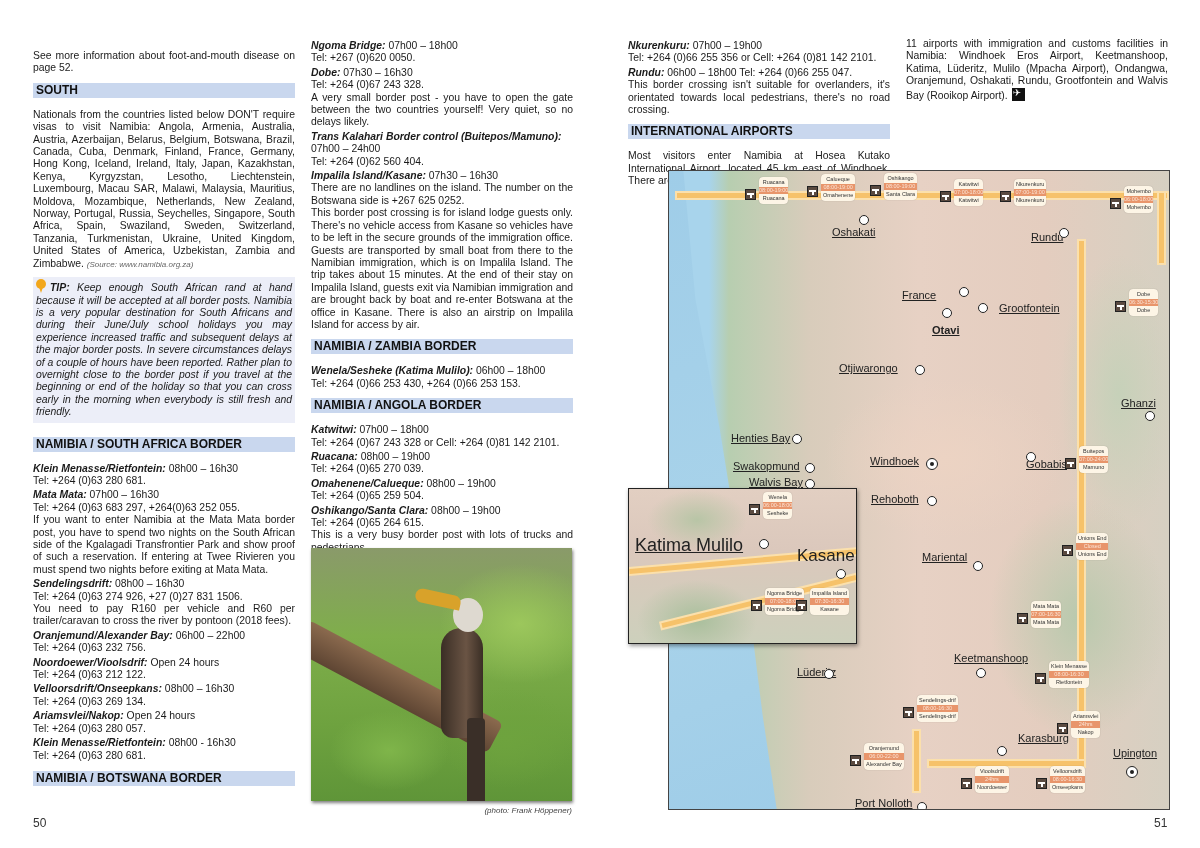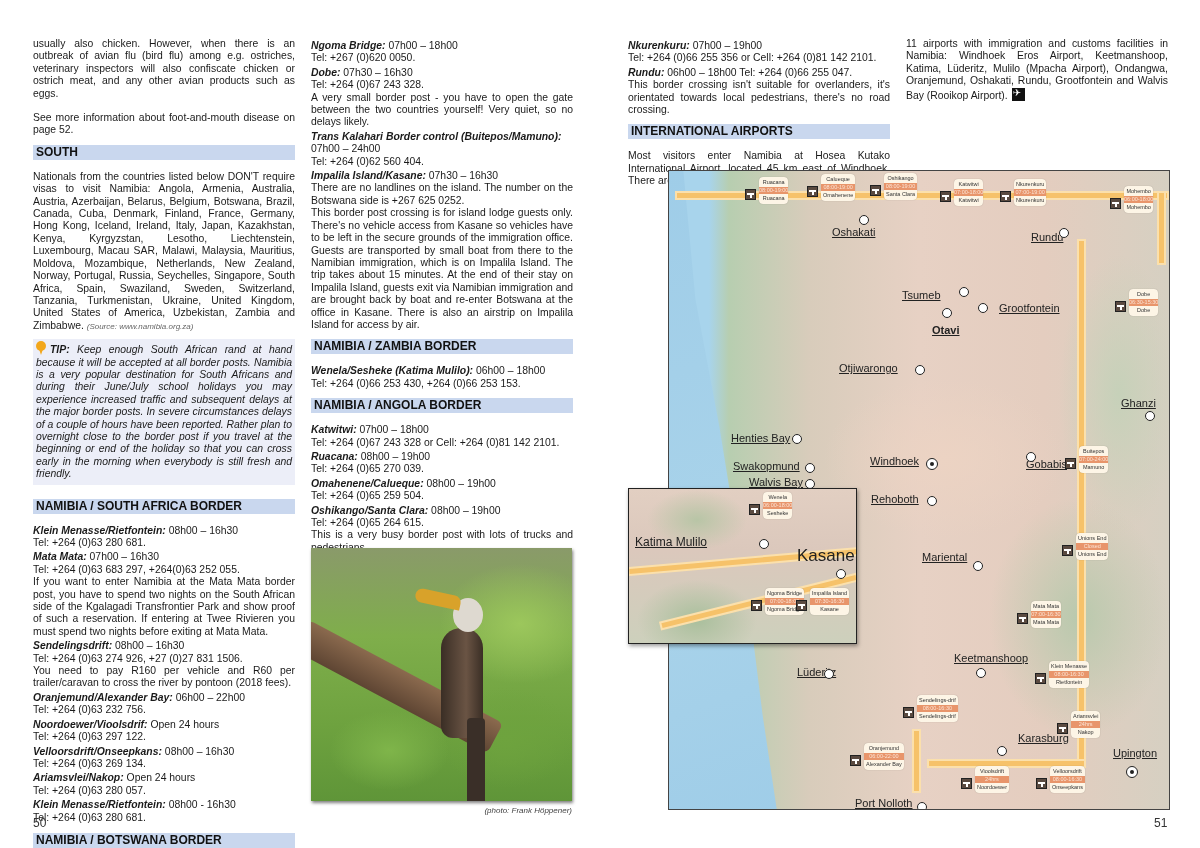--- a/index.html
+++ b/index.html
@@ -52,37 +52,36 @@
       radial-gradient(ellipse 50px 30px at 30% 20%, #b8c5a6, transparent),
       radial-gradient(ellipse 60px 40px at 30% 85%, #a9bf9c, transparent),
       linear-gradient(180deg, #e2cfc2 0%, #dbc8bc 40%, #cdd0bc 100%); }
   .airport-icon { display: inline-block; width: 13px; height: 13px; background: #111; vertical-align: -2px; margin-left: 4px; position: relative; }
   .airport-icon::before { content: "✈"; color: #fff; font-size: 10px; position: absolute; left: 1px; top: -1px; }
 </style>
 </head>
 <body>
 
 <div class="col" style="left:33px; width:262px;">
-  <p>usually also chicken. However, when there is an outbreak of avian flu (bird flu) among e.g. ostriches, veterinary inspectors will also confiscate chicken or ostrich meat, and any other avian products such as eggs.</p>
   <div class="gap"></div>
   <p>See more information about foot-and-mouth disease on page 52.</p>
   <div class="gap" style="height:8px"></div>
   <div class="h">SOUTH</div>
   <p><span>Nationals from the countries listed below DON'T require visas to visit Namibia: Angola, Armenia, Australia, Austria, Azerbaijan, Belarus, Belgium, Botswana, Brazil, Canada, Cuba, Denmark, Finland, France, Germany, Hong Kong, Iceland, Ireland, Italy, Japan, Kazakhstan, Kenya, Kyrgyzstan, Lesotho, Liechtenstein, Luxembourg, Macau SAR, Malawi, Malaysia, Mauritius, Moldova, Mozambique, Netherlands, New Zealand, Norway, Portugal, Russia, Seychelles, Singapore, South Africa, Spain, Swaziland, Sweden, Switzerland, Tanzania, Turkmenistan, Ukraine, United Kingdom, United States of America, Uzbekistan, Zambia and Zimbabwe.</span> <span class="src">(Source: www.namibia.org.za)</span></p>
   <div class="tip">
     <span class="tip-icon"></span><span class="tiplbl">TIP:</span>
     <span>Keep enough South African rand at hand because it will be accepted at all border posts. Namibia is a very popular destination for South Africans and during their June/July school holidays you may experience increased traffic and subsequent delays at the major border posts. In severe circumstances delays of a couple of hours have been reported. Rather plan to overnight close to the border post if you travel at the beginning or end of the holiday so that you can cross early in the morning when everybody is still fresh and friendly.</span>
   </div>
   <div class="h">NAMIBIA / SOUTH AFRICA BORDER</div>
   <div id="sa-list">
       <div class="entry"><span class="name">Klein Menasse/Rietfontein:</span> <span>08h00 – 16h30</span><br><span>Tel: +264 (0)63 280 681.</span></div>
       <div class="entry"><span class="name">Mata Mata:</span> <span>07h00 – 16h30</span><br><span>Tel: +264 (0)63 683 297, +264(0)63 252 055.</span><br><span>If you want to enter Namibia at the Mata Mata border post, you have to spend two nights on the South African side of the Kgalagadi Transfrontier Park and show proof of such a reservation. If entering at Twee Rivieren you must spend two nights before exiting at Mata Mata.</span></div>
       <div class="entry"><span class="name">Sendelingsdrift:</span> <span>08h00 – 16h30</span><br><span>Tel: +264 (0)63 274 926, +27 (0)27 831 1506.</span><br><span>You need to pay R160 per vehicle and R60 per trailer/caravan to cross the river by pontoon (2018 fees).</span></div>
       <div class="entry"><span class="name">Oranjemund/Alexander Bay:</span> <span>06h00 – 22h00</span><br><span>Tel: +264 (0)63 232 756.</span></div>
-      <div class="entry"><span class="name">Noordoewer/Vioolsdrif:</span> <span>Open 24 hours</span><br><span>Tel: +264 (0)63 297 122.</span></div>
+      <div class="entry"><span class="name">Noordoewer/Vioolsdrif:</span> <span>Open 24 hours</span><br><span>Tel: +264 (0)63 212 122.</span></div>
       <div class="entry"><span class="name">Velloorsdrift/Onseepkans:</span> <span>08h00 – 16h30</span><br><span>Tel: +264 (0)63 269 134.</span></div>
       <div class="entry"><span class="name">Ariamsvlei/Nakop:</span> <span>Open 24 hours</span><br><span>Tel: +264 (0)63 280 057.</span></div>
       <div class="entry"><span class="name">Klein Menasse/Rietfontein:</span> <span>08h00 - 16h30</span><br><span>Tel: +264 (0)63 280 681.</span></div>
     </div>
   <div class="gap" style="height:9px"></div>
   <div class="h">NAMIBIA / BOTSWANA BORDER</div>
 
 </div>
 <div class="pagenum" style="left:33px;">50</div>
 
@@ -135,21 +134,21 @@
   <div class="coast"></div>
   <div class="border-line" style="left:8px; top:22px; width:490px; height:5px;"></div>
   <div class="border-line" style="left:490px; top:22px; width:5px; height:70px;"></div>
   <div class="border-line" style="left:410px; top:70px; width:5px; height:520px;"></div>
   <div class="border-line" style="left:260px; top:590px; width:155px; height:5px;"></div>
   <div class="border-line" style="left:245px; top:560px; width:5px; height:60px;"></div>
 <div class="city" style="left: 163px; top: 55px;">Oshakati</div>
     <div class="dot" style="left: 190px; top: 44px;"></div>
     <div class="city" style="left: 362px; top: 60px;">Rundu</div>
     <div class="dot" style="left: 390px; top: 57px;"></div>
-    <div class="city" style="left: 233px; top: 118px;">Tsumeb</div>
+    <div class="city" style="left: 233px; top: 118px;">France</div>
     <div class="dot" style="left: 290px; top: 116px;"></div>
     <div class="city" style="left: 330px; top: 131px;">Grootfontein</div>
     <div class="dot" style="left: 309px; top: 132px;"></div>
     <div class="city" style="left: 263px; top: 153px; font-weight: bold;">Otavi</div>
     <div class="dot" style="left: 273px; top: 137px;"></div>
     <div class="city" style="left: 170px; top: 191px;">Otjiwarongo</div>
     <div class="dot" style="left: 246px; top: 194px;"></div>
     <div class="city" style="left: 452px; top: 226px;">Ghanzi</div>
     <div class="dot" style="left: 476px; top: 240px;"></div>
     <div class="city" style="left: 62px; top: 261px;">Henties Bay</div>
@@ -270,21 +269,21 @@
       <div>Velloorsdrift</div>
       <div class="t">08:00-16:30</div>
       <div>Onseepkans</div>
     </div>
     <div class="post" style="left: 367px; top: 607px;"></div>
   </div>
 
 <div class="inset" id="inset">
   <div class="border-line" style="left:0; top:70px; width:229px; height:5px; transform: rotate(-5deg);"></div>
   <div class="border-line" style="left:30px; top:110px; width:200px; height:5px; transform: rotate(-14deg);"></div>
-<div class="city big" style="font-size: 12px; left: 6px; top: 46px;">Katima Mulilo</div>
+<div class="city big" style="font-size: 18px; left: 6px; top: 46px;">Katima Mulilo</div>
     <div class="city big" style="font-size: 17px; text-decoration: none; left: 168px; top: 57px;">Kasane</div>
     <div class="dot" style="left: 130px; top: 50px;"></div>
     <div class="dot" style="left: 207px; top: 80px;"></div>
     <div class="bp" style="left: 134px; top: 3px;">
       <div>Wenela</div>
       <div class="t">06:00-18:00</div>
       <div>Sesheke</div>
     </div>
     <div class="post" style="left: 120px; top: 15px;"></div>
     <div class="bp" style="left: 136px; top: 99px;">

